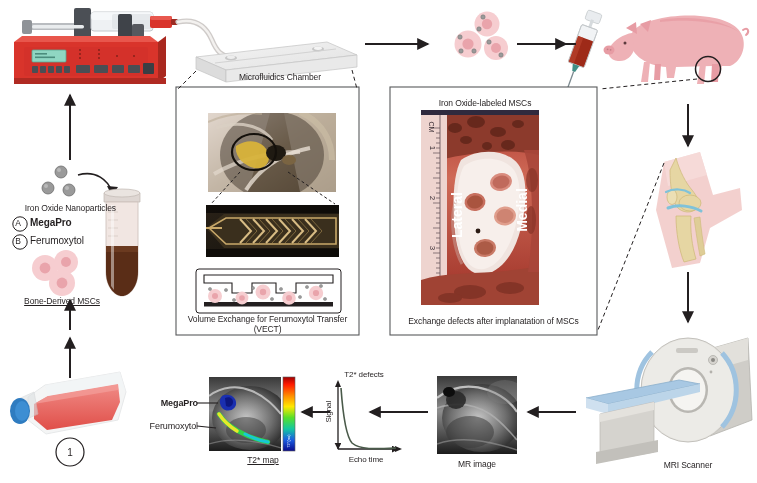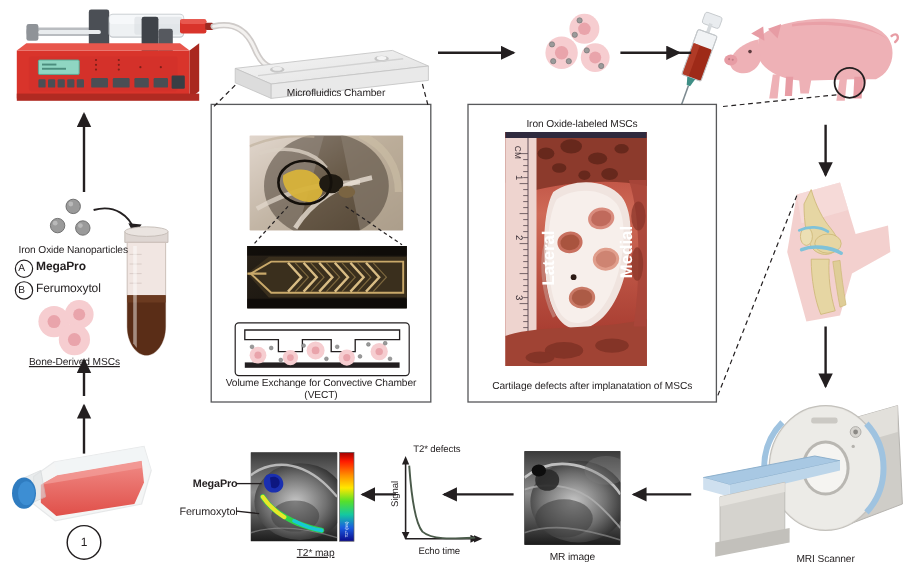--- a/index.html
+++ b/index.html
@@ -616,21 +616,21 @@
 
   <g>
     <path d="M566 44 L576 44" stroke="#231f20" stroke-width="2" fill="none"></path>
   </g>
 </svg>
 
 <div class="abs lbl" style="left:205px; top:72px; width:150px;text-align:center;">Microfluidics Chamber</div>
 
 <div class="abs lbl" style="left:420px; top:66px; width:130px;margin-top:32px;">Iron Oxide-labeled MSCs</div>
 
-<div class="abs lbl" style="left:6px; top:203px; width:110px; text-align:center;">Iron Oxide Nanoparticles</div>
+<div class="abs lbl" style="left:6px; top:203px; width:110px; text-align:right;">Iron Oxide Nanoparticles</div>
 
 <div class="abs" style="left:10px; top:216px; width:26px; height:16px;">
   <svg width="26" height="16" viewBox="0 0 26 16">
     <circle cx="10" cy="8" r="7.2" fill="#ffffff" stroke="#231f20" stroke-width="1"></circle>
   </svg>
 </div>
 <div class="abs lbl" style="left:10px; top:218px; width:16px;">A</div>
 <div class="abs lbl b" style="left:30px; top:217px; width:90px; text-align:left; font-size:10px;">MegaPro</div>
 
 <div class="abs" style="left:10px; top:234px; width:26px; height:16px;">
@@ -639,25 +639,25 @@
   </svg>
 </div>
 <div class="abs lbl" style="left:10px; top:236px; width:16px;">B</div>
 <div class="abs lbl" style="left:30px; top:235px; width:90px; text-align:left; font-size:10px;">Ferumoxytol</div>
 
 <div class="abs lbl" style="left:7px; top:296px; width:110px;text-decoration:underline;">Bone-Derived MSCs</div>
 
 <div class="abs lbl" style="left:60px; top:447px; width:20px; font-size:10px;">1</div>
 
 <div class="abs lbl wrap" style="left:181px; top:315px; width:173px; line-height:1.15;">
-  <span>Volume Exchange for Convective Chamber</span><br>
+  <span>Volume Exchange for Ferumoxytol Transfer</span><br>
   <span>(VECT)</span>
 </div>
 
-<div class="abs lbl" style="left:397px; top:316px; width:193px;">Cartilage defects after implanatation of MSCs</div>
+<div class="abs lbl" style="left:397px; top:316px; width:193px;">Exchange defects after implanatation of MSCs</div>
 
 <div class="abs lbl" style="left:648px; top:460px; width:80px;">MRI Scanner</div>
 
 <div class="abs lbl" style="left:442px; top:459px; width:70px;">MR image</div>
 
 <div class="abs lbl" style="left:333px; top:370px; width:62px; font-size:8px;">T2* defects</div>
 <div class="abs lbl" style="left:332px; top:455px; width:68px; font-size:8px;">Echo time</div>
 <div class="abs lbl" style="left:307px; top:407px; width:44px; font-size:8px;
             transform: rotate(-90deg); transform-origin:center;">Signal</div>
 

